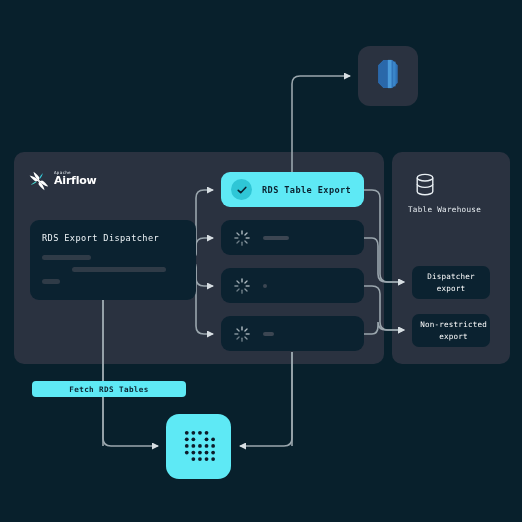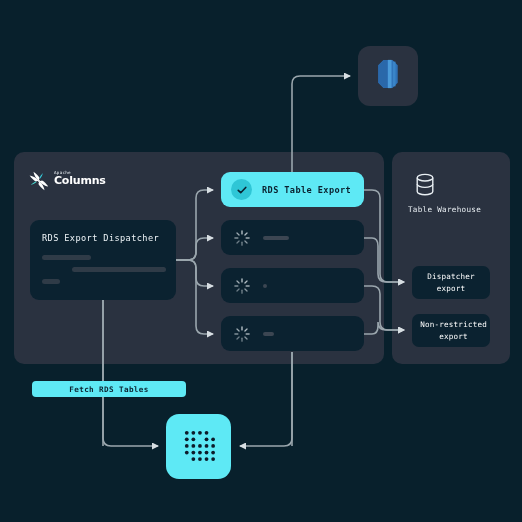--- a/index.html
+++ b/index.html
@@ -75,21 +75,21 @@
   .node-title {
     font-size: 9px;
     letter-spacing: .4px;
     white-space: nowrap;
   }
 
   
   .dispatcher {
     left: 30px;
     top: 220px;
-    width: 146px;
+    width: 166px;
     height: 80px;
     flex-direction: column;
     align-items: flex-start;
     padding: 13px 12px 0 12px;
     background: #0b2230;
     border-radius: 9px;
   }
   .dispatcher .node-title {
     color: #eef4f7;
     font-size: 8.6px;
@@ -268,21 +268,21 @@
         <path d="M12.4 12.2 C14.8 15.4 18.4 17.4 22.2 18.0 C20.0 15.0 18.0 12.8 15.4 11.4 Z" fill="#ffffff"></path>
         <path d="M11.8 11.6 C8.6 9.2 6.6 5.6 6.0 1.8 C9.0 4.0 11.2 6.0 12.6 8.6 Z" fill="#ffffff"></path>
         <path d="M12.2 12.4 C15.4 14.8 17.4 18.4 18.0 22.2 C15.0 20.0 12.8 18.0 11.4 15.4 Z" fill="#ffffff"></path>
         <path d="M12.6 8.6 C13.4 6.6 14.6 4.8 16.4 3.2 C15.6 5.6 14.6 7.6 13.4 9.2 Z" fill="#36d1e0"></path>
         <path d="M9.2 13.4 C7.6 14.6 5.6 15.6 3.2 16.4 C4.8 14.6 6.6 13.4 8.6 12.6 Z" fill="#4ad8cf"></path>
         <circle cx="12" cy="12" r="1.1" fill="#ffffff"></circle>
       </svg>
     </div>
     <div class="airflow-text">
       <div class="airflow-apache">Apache</div>
-      <div class="airflow-name">Columns</div>
+      <div class="airflow-name">Airflow</div>
     </div>
   </div>
 
   <div class="node dispatcher">
     <div class="node-title">RDS Export Dispatcher</div>
     <div class="bar" style="left:12px; top:35px; width:49px;"></div>
     <div class="bar" style="left:42px; top:47px; width:94px;"></div>
     <div class="bar" style="left:12px; top:59px; width:18px;"></div>
   </div>
 

